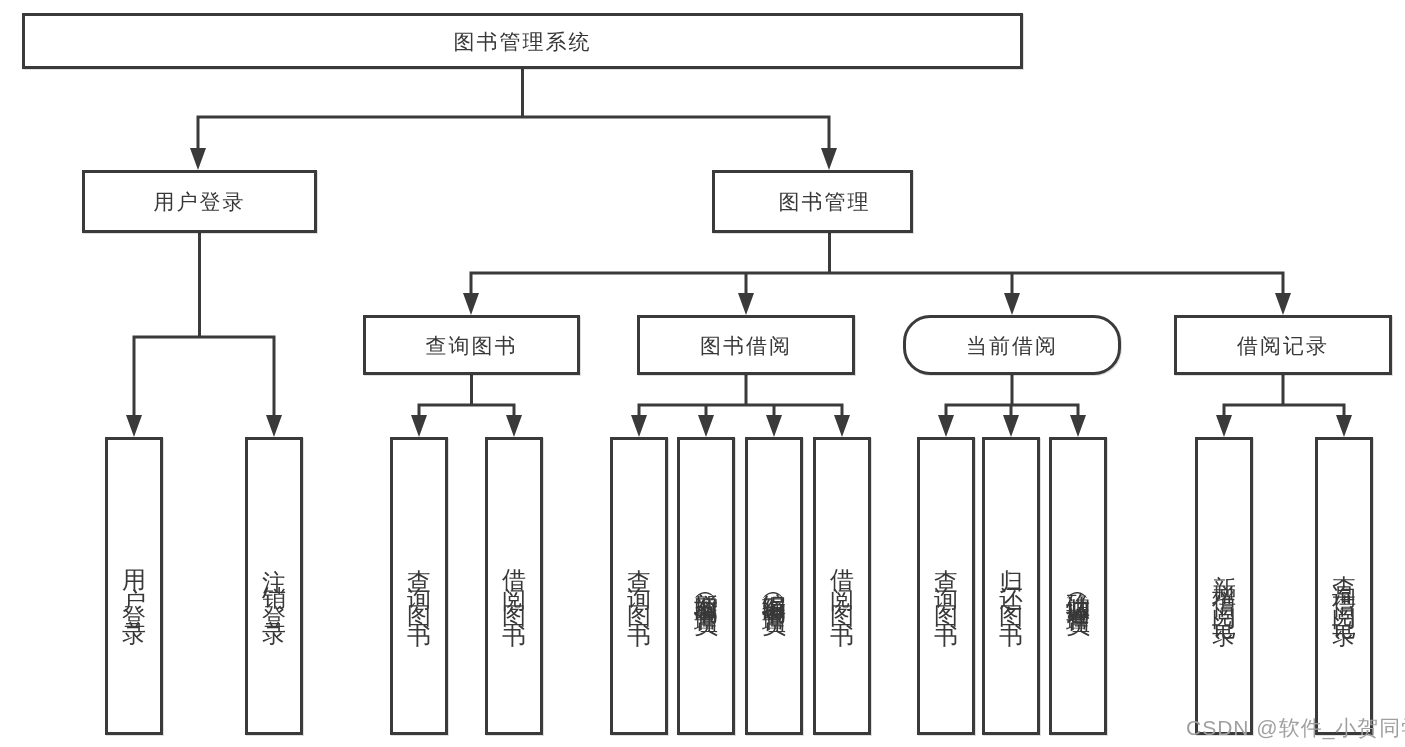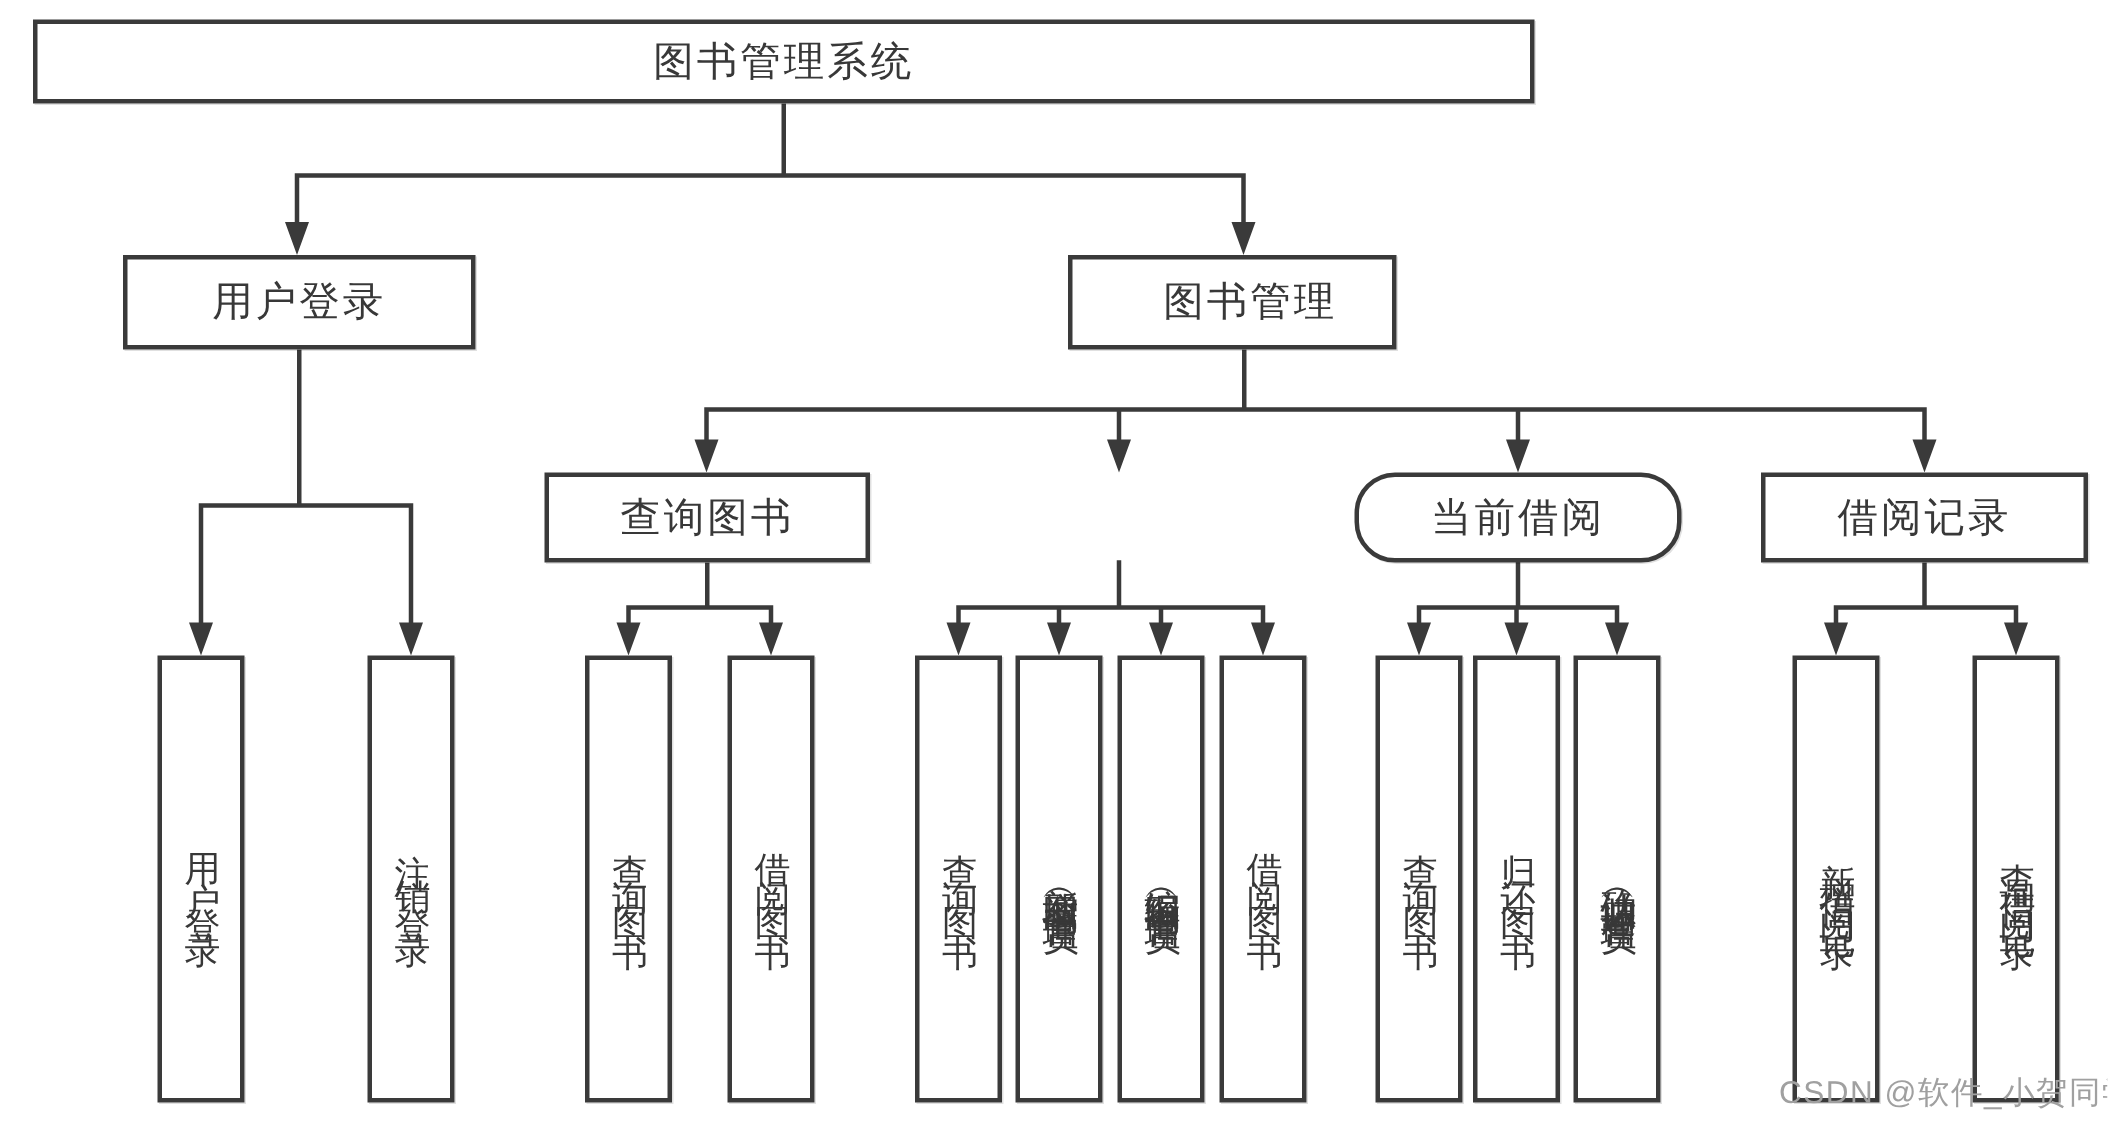--- a/index.html
+++ b/index.html
@@ -28,38 +28,38 @@
     background: #ffffff;
     color: #383838;
     display: flex;
     align-items: center;
     justify-content: center;
     text-align: center;
     z-index: 2;
     box-shadow: 1px 1px 0 rgba(0,0,0,0.12);
   }
   .hdr {
-    font-size: 27px;
+    font-size: 21px;
     letter-spacing: 2px;
     line-height: 1;
   }
   .leaf {
     writing-mode: vertical-rl;
     text-orientation: mixed;
     font-size: 24px;
     line-height: 1;
   }
   .ls-wide  { letter-spacing: 18px; }
   .ls-mid   { letter-spacing: 10px; }
   .ls-tight { letter-spacing: 3px;  }
 
   
   .root-box  { left: 22px;  top: 13px;  width: 1001px; height: 56px; }
   .l2-a      { left: 82px;  top: 170px; width: 235px;  height: 63px; }
-  .l2-b      { left: 712px; top: 170px; width: 219px;  height: 63px; padding-left: 24px; }
+  .l2-b      { left: 712px; top: 170px; width: 201px;  height: 63px; padding-left: 24px; }
   .l3        { top: 315px;  height: 60px; width: 218px; }
   .l3-a      { left: 363px; width: 217px; }
   .l3-b      { left: 637px; }
   .l3-c      { left: 903px; border-radius: 27px; }
   .l3-d      { left: 1174px; }
   .leaf      { top: 437px;  height: 298px; width: 58px; }
   .lf-1  { left: 105px; }
   .lf-2  { left: 245px; }
   .lf-3  { left: 390px; }
   .lf-4  { left: 485px; }
@@ -145,20 +145,21 @@
       M1216 415 L1232 415 L1224 437 Z
       M1336 415 L1352 415 L1344 437 Z"></path>
   </svg>
 
   <div class="box hdr root-box">图书管理系统</div>
 
   <div class="box hdr l2-a">用户登录</div>
   <div class="box hdr l2-b">图书管理</div>
 
   <div class="box hdr l3 l3-a">查询图书</div>
+  <div class="box hdr l3 l3-b">图书借阅</div>
   <div class="box hdr l3 l3-c">当前借阅</div>
   <div class="box hdr l3 l3-d">借阅记录</div>
 
   <div class="box leaf ls-wide lf-1">用户登录</div>
   <div class="box leaf ls-wide lf-2">注销登录</div>
 
   <div class="box leaf ls-wide lf-3">查询图书</div>
   <div class="box leaf ls-wide lf-4">借阅图书</div>
 
   <div class="box leaf ls-wide lf-5">查询图书</div>

